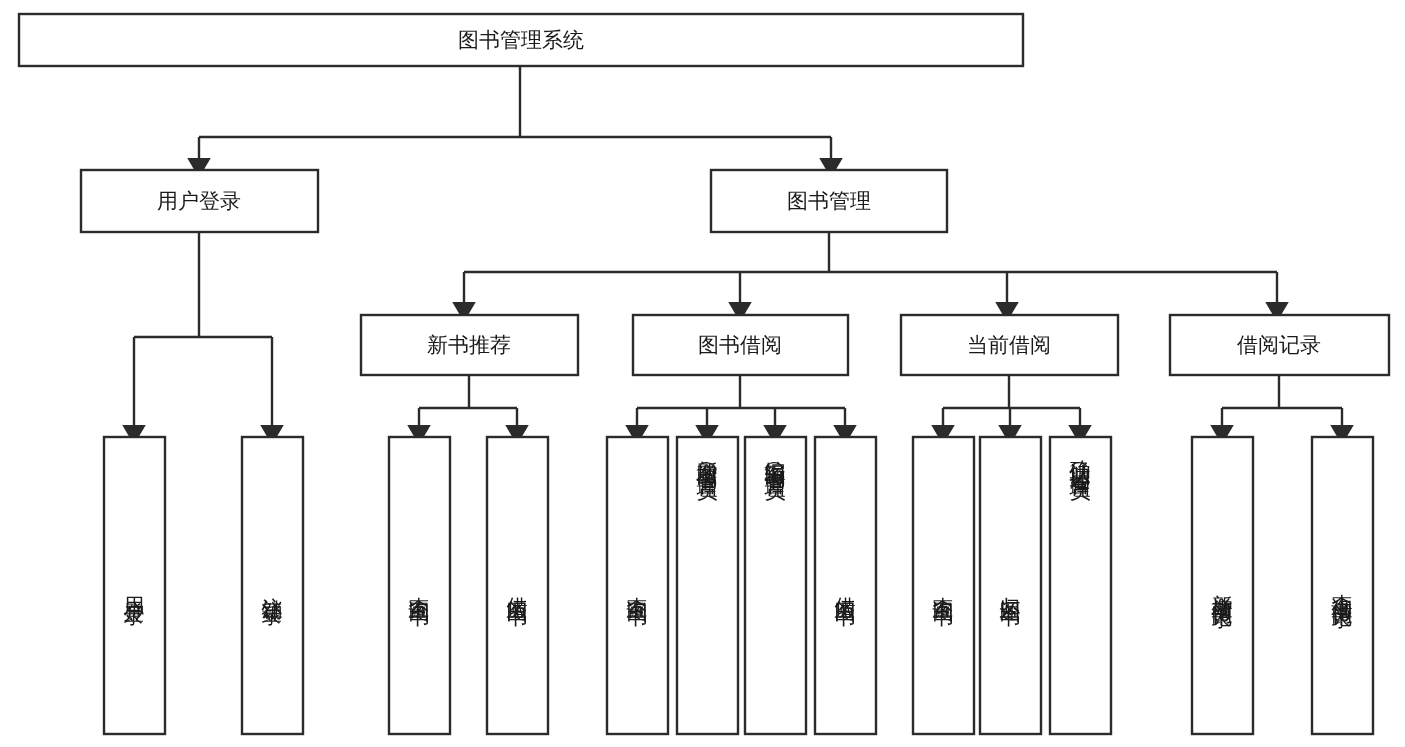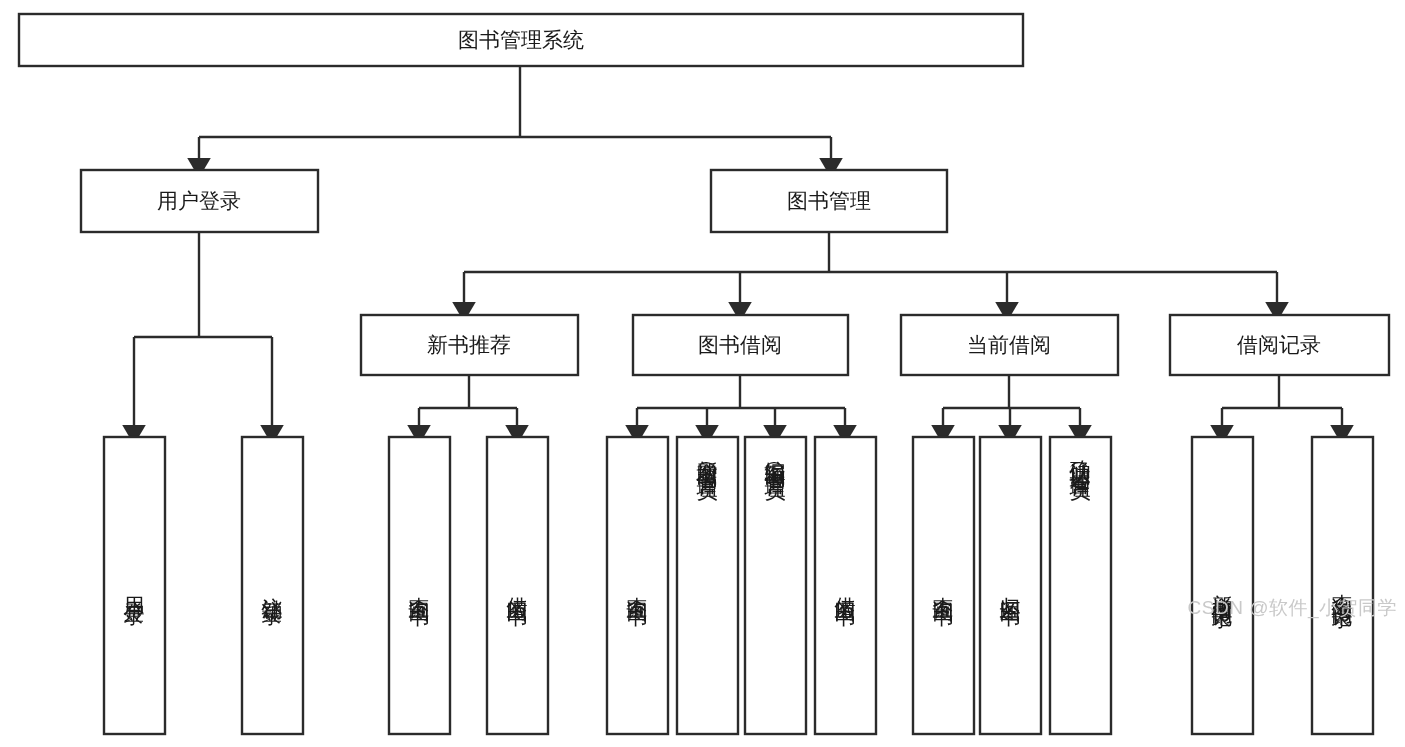--- a/index.html
+++ b/index.html
@@ -226,15 +226,14 @@
     <span class="leaf-label" style="margin-top:6px;">确认归还（管理员）</span>
   </div>
 
   <div class="leaf-box" style="left:1192px; top:437px; width:61px; height:297px;">
     <span class="leaf-label">新增借阅记录</span>
   </div>
   <div class="leaf-box" style="left:1312px; top:437px; width:61px; height:297px;">
     <span class="leaf-label">查询借阅记录</span>
   </div>
 
-  <div class="watermark">CSDN @软件_小贺同学</div>
 
 </div>
 
 </body></html>

